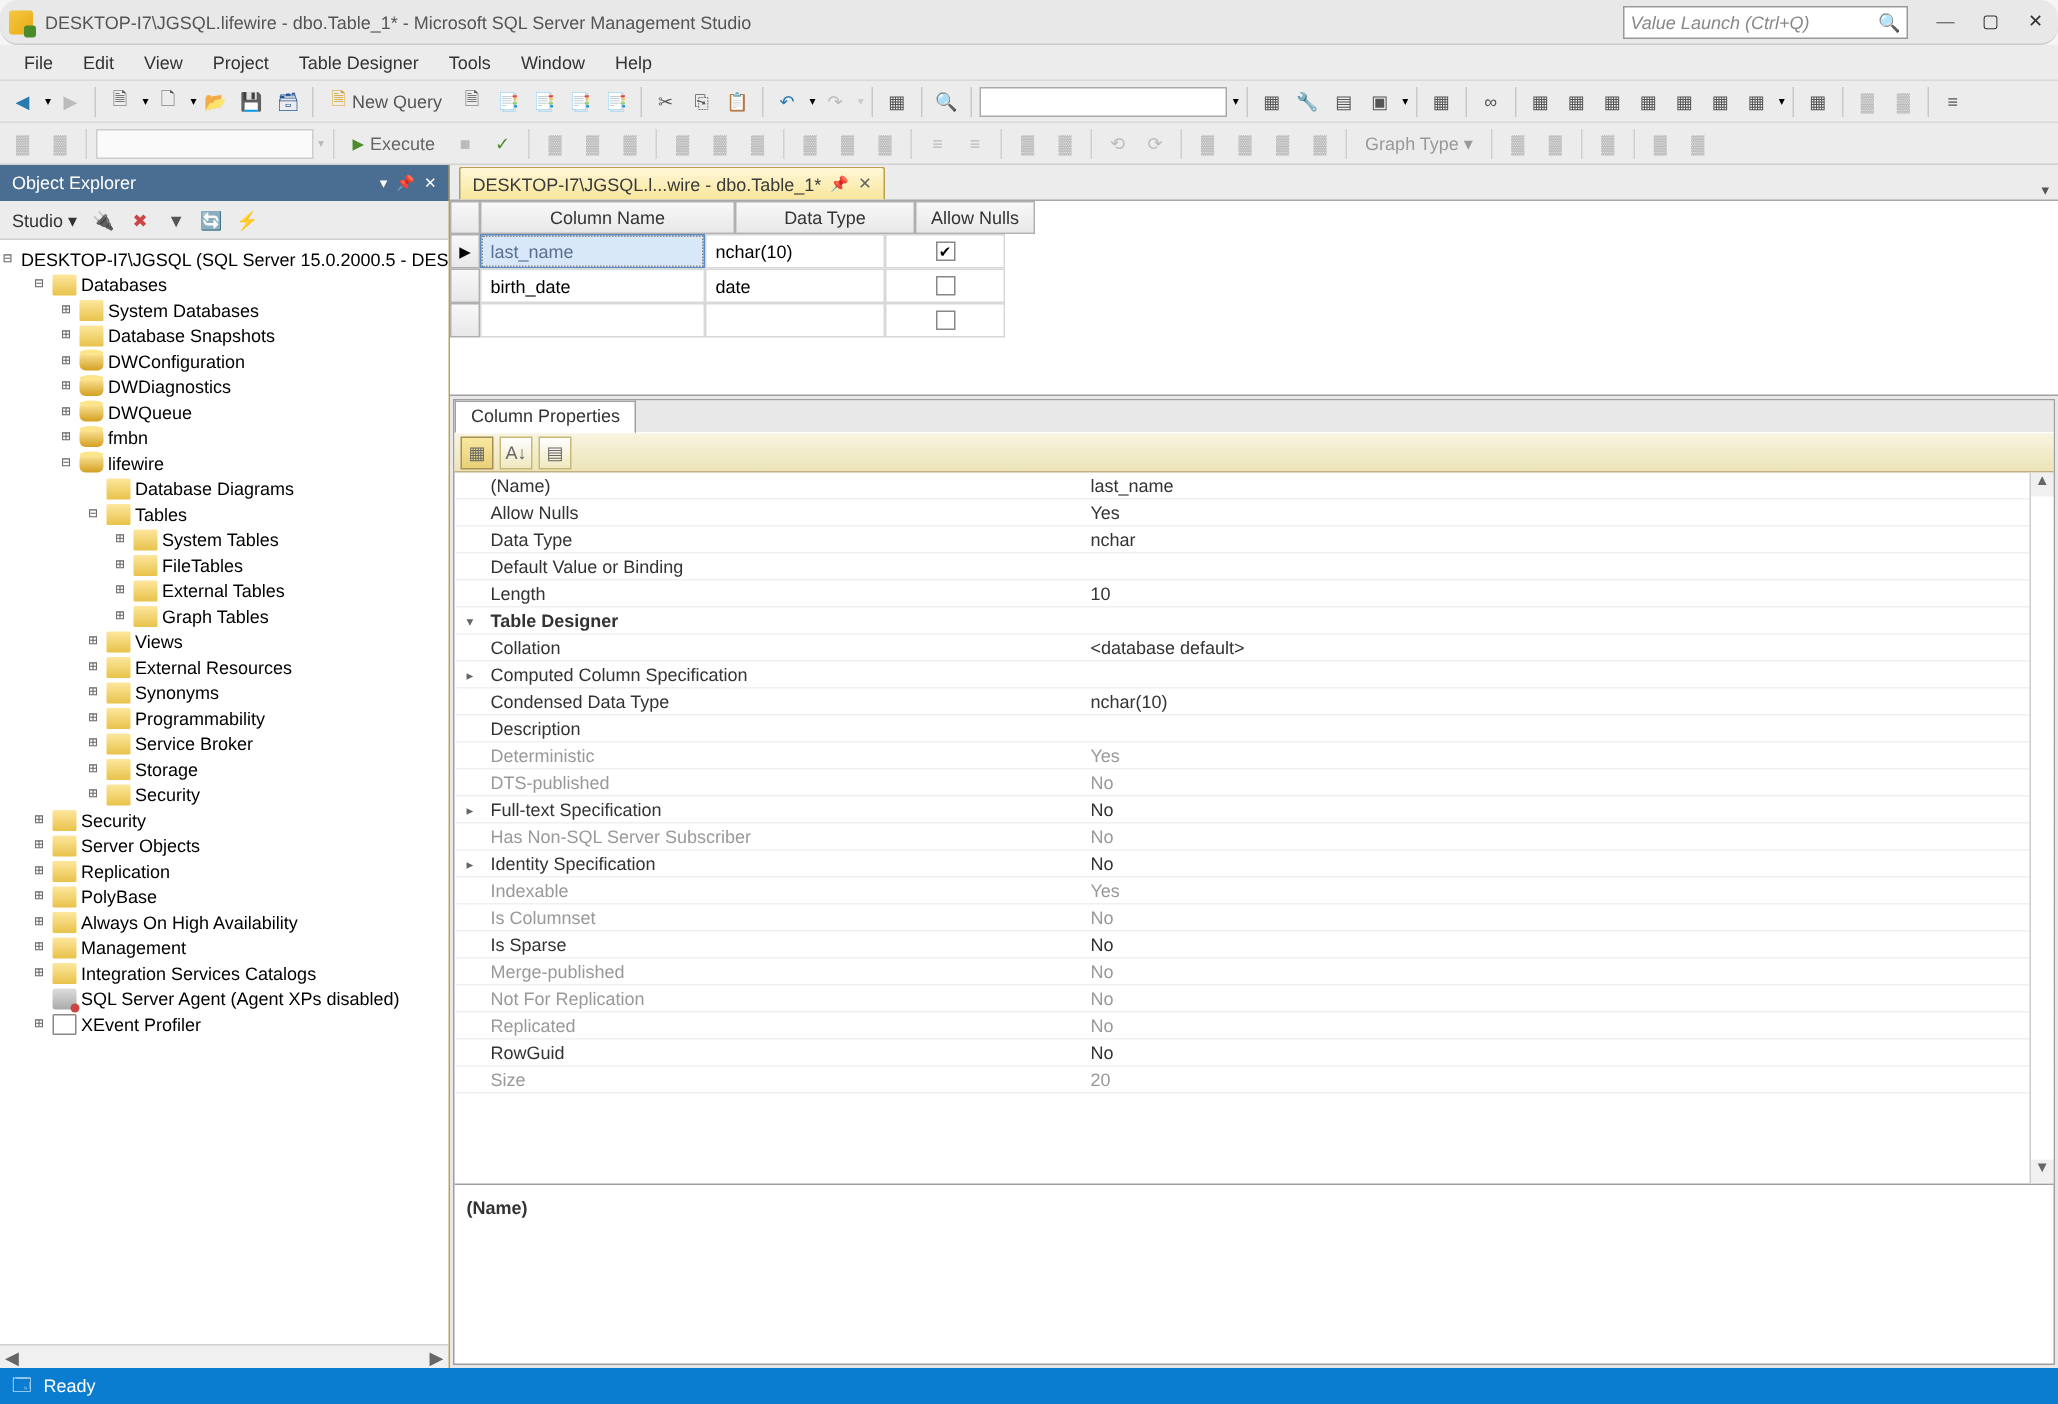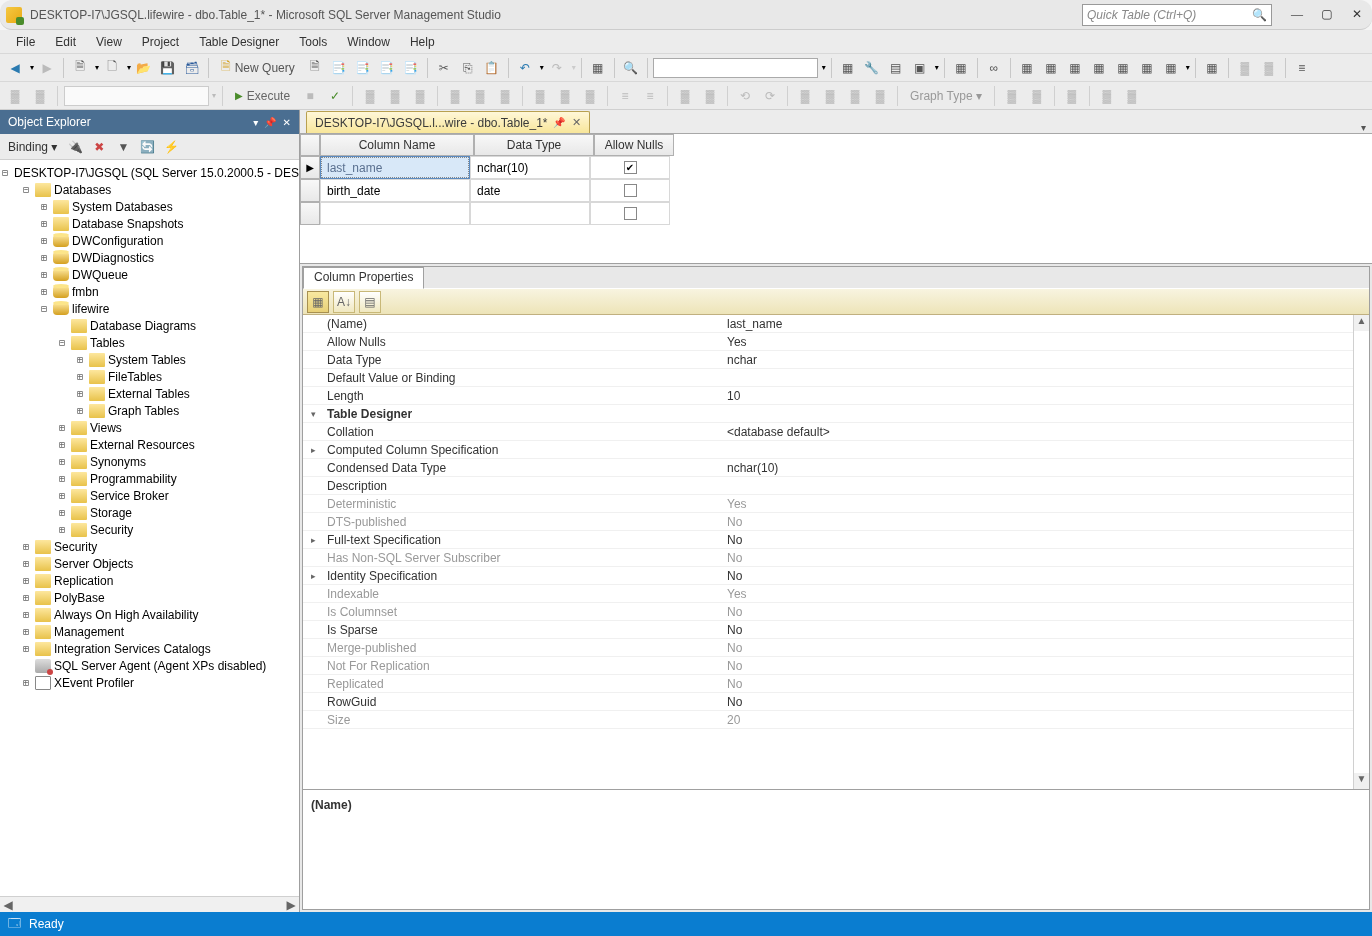--- a/index.html
+++ b/index.html
@@ -62,21 +62,21 @@
 .tab { height:22px; background:linear-gradient(#fff7d8,#f8e69a); border:1px solid #b8a050; border-bottom:none; padding:0 8px; display:flex; align-items:center; gap:6px; color:#3a3a3a; border-radius:2px 2px 0 0;}
 .tab .pin { font-size:10px; color:#888; cursor:pointer;}
 .tab .close { font-size:11px; color:#666; cursor:pointer;}
 .tabstrip .spacer { flex:1;}
 .tabstrip .dd { margin-right:6px; color:#555; cursor:pointer; font-size:10px;}
 
 .grid-area { height:130px; background:#fff; border-bottom:1px solid #a0a0a0;}
 .grid-head { display:flex; height:22px;}
 .gh { border:1px solid #b0b0b0; background:linear-gradient(#f8f8f8,#e8e8e8); display:flex; align-items:center; justify-content:center; color:#333;}
 .gh.rowh { width:20px;}
-.gh.c1 { width:154px;}
+.gh.c1 { width:170px;}
 .gh.c2 { width:120px;}
 .gh.c3 { width:80px;}
 .grid-row { display:flex; height:23px;}
 .grid-row .rowh { width:20px; background:linear-gradient(#f8f8f8,#e8e8e8); border:1px solid #b0b0b0; display:flex; align-items:center; justify-content:center; font-size:10px;}
 .gc { border:1px solid #d8d8d8; display:flex; align-items:center; padding:0 6px; background:#fff;}
 .gc.c1 { width:150px;}
 .gc.c2 { width:120px;}
 .gc.c3 { width:80px; justify-content:center;}
 .grid-row.selected .gc.c1 { background:#d8e8f8; border:1px solid #5a8ac0; color:#5a7090; outline:1px dotted #888; outline-offset:-2px;}
 .chk { width:13px; height:13px; border:1px solid #888; background:#fff; display:inline-flex; align-items:center; justify-content:center; font-size:10px;}
@@ -105,21 +105,21 @@
 .statusbar .ic { font-size:12px;}
 </style>
 </head>
 <body>
 
 <div class="titlebar">
   <span class="app-icon"></span>
   <span class="title">DESKTOP-I7\JGSQL.lifewire - dbo.Table_1* - Microsoft SQL Server Management Studio</span>
   <span class="spacer"></span>
   <div class="quick">
-    <span>Quick Table (Ctrl+Q)</span>
+    <span>Value Launch (Ctrl+Q)</span>
     <span class="s-icon">🔍</span>
   </div>
   <div class="winbtns">
     <span>—</span>
     <span>▢</span>
     <span>✕</span>
   </div>
 </div>
 
 <div class="menubar">
@@ -253,21 +253,21 @@
 <div class="main">
 
   <div class="oe-panel">
     <div class="oe-title">
       <span class="t">Object Explorer</span>
       <span class="ic">▾</span>
       <span class="ic">📌</span>
       <span class="ic">✕</span>
     </div>
     <div class="oe-toolbar">
-      <span class="conn">Binding ▾</span>
+      <span class="conn">Studio ▾</span>
       <span class="tb">🔌</span>
       <span class="tb" style="color:#c44;">✖</span>
       <span class="tb">▼</span>
       <span class="tb">🔄</span>
       <span class="tb">⚡</span>
     </div>
     <div class="oe-tree">
       <div class="tree-node" style="padding-left:0px;">
           <span class="exp">⊟</span>
           <span class="ico server"></span>

